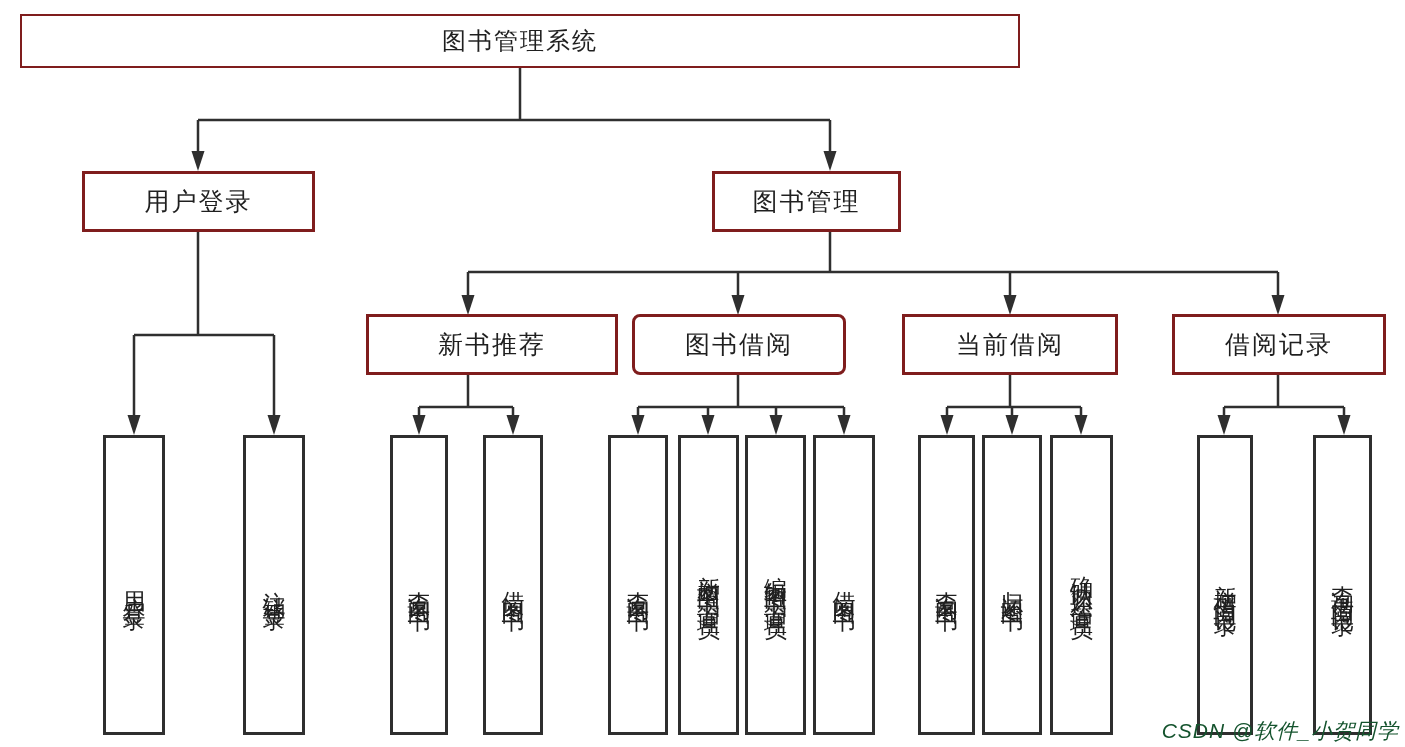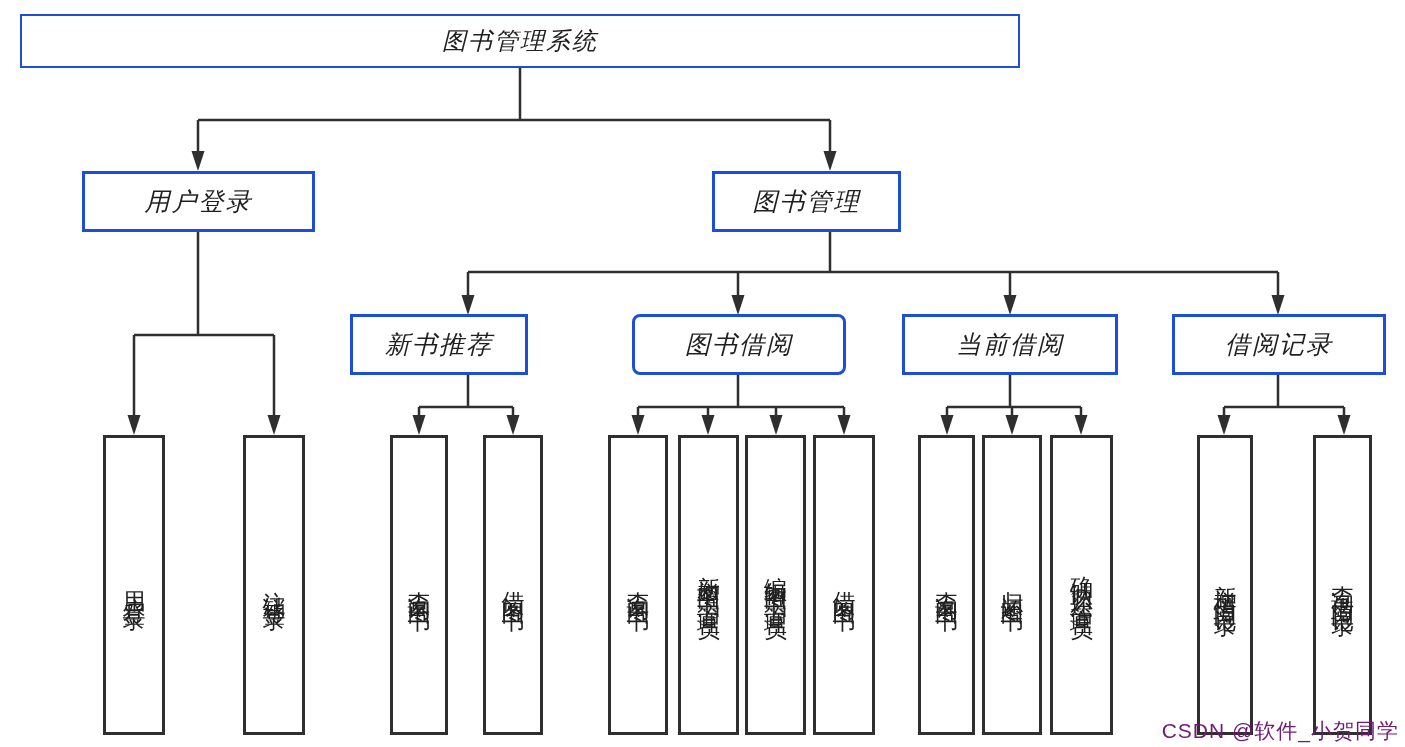--- a/index.html
+++ b/index.html
@@ -17,30 +17,29 @@
   }
   .connectors {
     position: absolute;
     left: 0; top: 0;
     width: 1405px; height: 747px;
     pointer-events: none;
   }
   .hbox {
     position: absolute;
     box-sizing: border-box;
-    border: 3px solid #1d4ed8;
+    border: 3px solid #7f1d1d;
     background: #ffffff;
     display: flex;
     align-items: center;
     justify-content: center;
     font-size: 25px;
     letter-spacing: 2px;
     color: #1f1f1f;
     white-space: nowrap;
-    font-style: italic;
   }
   .root-box {
     border-width: 2px;
     font-size: 24px;
   }
   .leaf {
     position: absolute;
     top: 435px;
     height: 300px;
     box-sizing: border-box;
@@ -57,23 +56,24 @@
     letter-spacing: 6px;
     color: #1f1f1f;
     line-height: 1;
     white-space: nowrap;
   }
   .watermark {
     position: absolute;
     right: 6px;
     bottom: 2px;
     font-size: 21px;
-    color: #701a75;
+    color: #14532d;
     letter-spacing: 1px;
     white-space: nowrap;
+    font-style: italic;
   }
 </style>
 </head>
 <body>
 
 <div class="canvas">
 
   <svg class="connectors" viewBox="0 0 1405 747" xmlns="http://www.w3.org/2000/svg">
     <g stroke="#2f2f2f" stroke-width="2.5" fill="none">
 
@@ -119,21 +119,21 @@
       <polygon points="1217.5,415 1230.5,415 1224,435"></polygon>
       <polygon points="1337.5,415 1350.5,415 1344,435"></polygon>
     </g>
   </svg>
 
   <div class="hbox root-box" style="left:20px; top:14px; width:1000px; height:54px;">图书管理系统</div>
 
   <div class="hbox" style="left:82px; top:171px; width:233px; height:61px;">用户登录</div>
   <div class="hbox" style="left:712px; top:171px; width:189px; height:61px;">图书管理</div>
 
-  <div class="hbox" style="left:350px; top:314px; width:178px; height:61px;">新书推荐</div>
+  <div class="hbox" style="left:366px; top:314px; width:252px; height:61px;">新书推荐</div>
   <div class="hbox" style="left:632px; top:314px; width:214px; height:61px;border-radius:8px;">图书借阅</div>
   <div class="hbox" style="left:902px; top:314px; width:216px; height:61px;">当前借阅</div>
   <div class="hbox" style="left:1172px; top:314px; width:214px; height:61px;">借阅记录</div>
 
   <div class="leaf" style="left:103px; width:62px;">
     <span class="vtext">用户登录</span>
   </div>
   <div class="leaf" style="left:243px; width:62px;">
     <span class="vtext">注销登录</span>
   </div>

